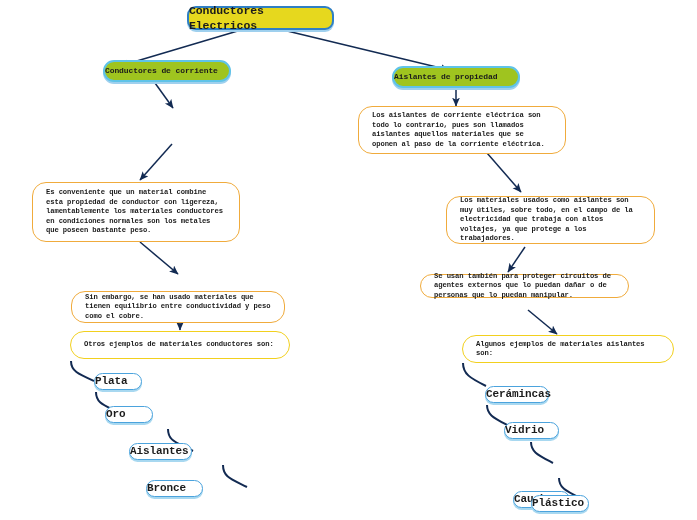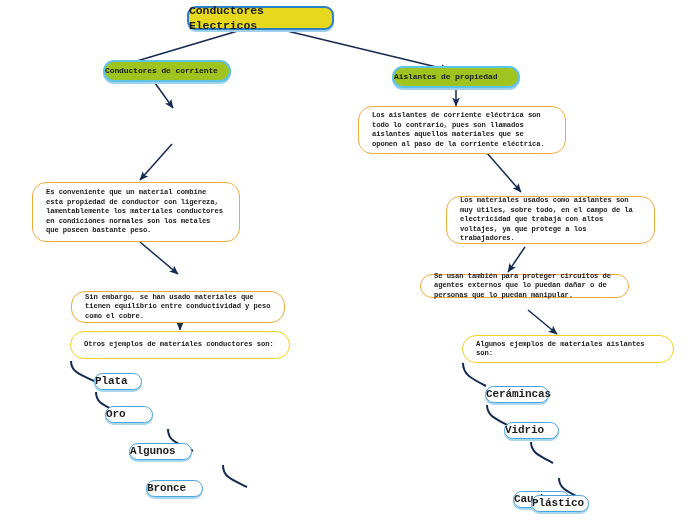--- a/index.html
+++ b/index.html
@@ -154,21 +154,21 @@
     <span>Algunos ejemplos de materiales aislantes son:</span>
   </div>
 
   <div class="node n-leaf" style="left:94px; top:373px; width:48px; height:17px;">
     <span>Plata</span>
   </div>
   <div class="node n-leaf" style="left:105px; top:406px; width:48px; height:17px;">
     <span>Oro</span>
   </div>
   <div class="node n-leaf" style="left:129px; top:443px; width:63px; height:17px;">
-    <span>Algunos</span>
+    <span>Aislantes</span>
   </div>
   <div class="node n-leaf" style="left:146px; top:480px; width:57px; height:17px;">
     <span>Bronce</span>
   </div>
 
   <div class="node n-leaf" style="left:485px; top:386px; width:64px; height:17px;">
     <span>Cerámincas</span>
   </div>
   <div class="node n-leaf" style="left:496px; top:422px; width:55px; height:17px;margin-left:8px;">
     <span>Vidrio</span>

